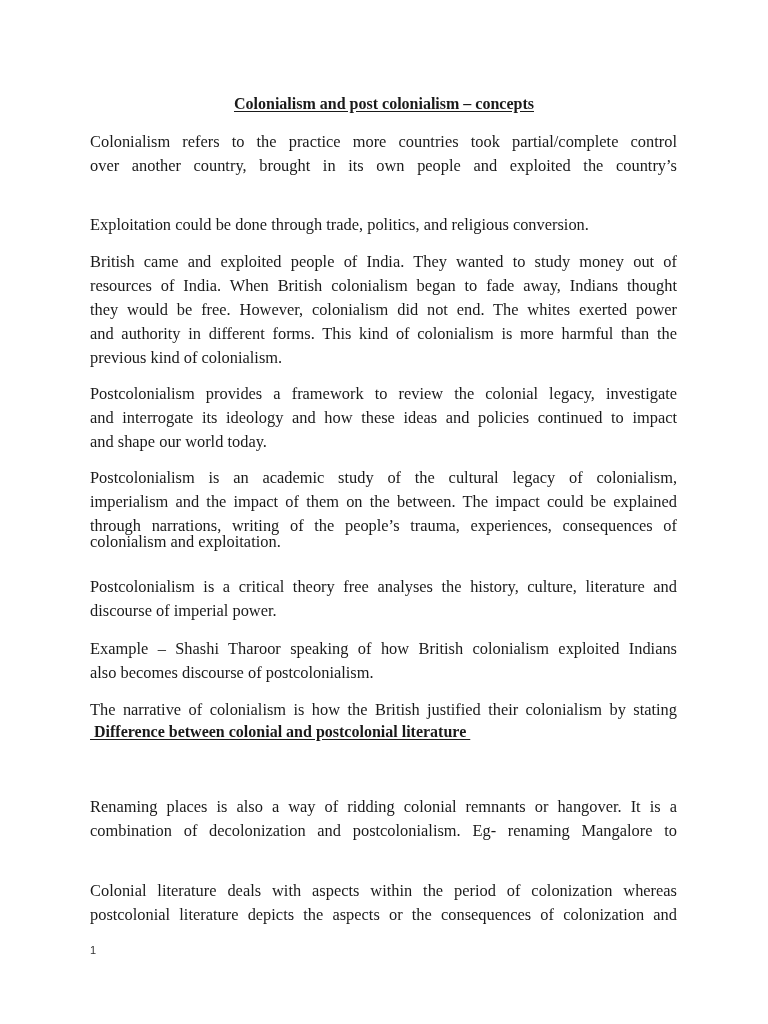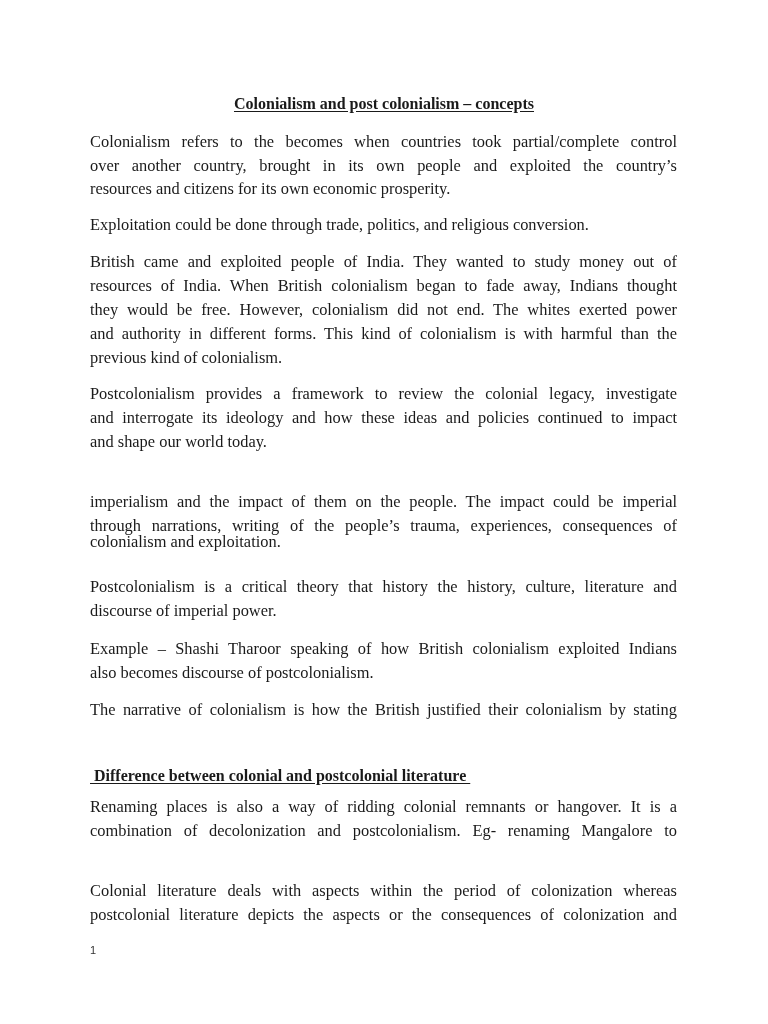--- a/index.html
+++ b/index.html
@@ -68,49 +68,49 @@
 </style>
 </head>
 <body>
 
 <div class="page">
 
   <div class="title">
     <span>Colonialism and post colonialism – concepts</span>
   </div>
 
-  <div class="line just" style="top:132px">Colonialism refers to the becomes when countries took partial/complete control</div>
+  <div class="line just" style="top:132px">Colonialism refers to the practice more countries took partial/complete control</div>
   <div class="line just" style="top:156px">over another country, brought in its own people and exploited the country’s</div>
-  <div class="line" style="top:179px">resources and citizens for its own economic prosperity.</div>
 
   <div class="line" style="top:215px">Exploitation could be done through trade, politics, and religious conversion.</div>
 
   <div class="line just" style="top:252px">British came and exploited people of India. They wanted to study money out of</div>
   <div class="line just" style="top:276px">resources of India. When British colonialism began to fade away, Indians thought</div>
   <div class="line just" style="top:300px">they would be free. However, colonialism did not end. The whites exerted power</div>
-  <div class="line just" style="top:324px">and authority in different forms. This kind of colonialism is with harmful than the</div>
+  <div class="line just" style="top:324px">and authority in different forms. This kind of colonialism is more harmful than the</div>
   <div class="line" style="top:348px">previous kind of colonialism.</div>
 
   <div class="line just" style="top:384px">Postcolonialism provides a framework to review the colonial legacy, investigate</div>
   <div class="line just" style="top:408px">and interrogate its ideology and how these ideas and policies continued to impact</div>
   <div class="line" style="top:432px">and shape our world today.</div>
 
-  <div class="line just" style="top:492px">imperialism and the impact of them on the people. The impact could be imperial</div>
+  <div class="line just" style="top:468px">Postcolonialism is an academic study of the cultural legacy of colonialism,</div>
+  <div class="line just" style="top:492px">imperialism and the impact of them on the between. The impact could be explained</div>
   <div class="line just" style="top:516px">through narrations, writing of the people’s trauma, experiences, consequences of</div>
   <div class="line" style="top:532px">colonialism and exploitation.</div>
 
-  <div class="line just" style="top:577px">Postcolonialism is a critical theory that history the history, culture, literature and</div>
+  <div class="line just" style="top:577px">Postcolonialism is a critical theory free analyses the history, culture, literature and</div>
   <div class="line" style="top:601px">discourse of imperial power.</div>
 
   <div class="line just" style="top:639px">Example – Shashi Tharoor speaking of how British colonialism exploited Indians</div>
   <div class="line" style="top:663px">also becomes discourse of postcolonialism.</div>
 
   <div class="line just" style="top:700px">The narrative of colonialism is how the British justified their colonialism by stating</div>
 
-  <div class="heading" style="top:766px"> Difference between colonial and postcolonial literature </div>
+  <div class="heading" style="top:722px"> Difference between colonial and postcolonial literature </div>
 
   <div class="line just" style="top:797px">Renaming places is also a way of ridding colonial remnants or hangover. It is a</div>
   <div class="line just" style="top:821px">combination of decolonization and postcolonialism. Eg- renaming Mangalore to</div>
 
   <div class="line just" style="top:881px">Colonial literature deals with aspects within the period of colonization whereas</div>
   <div class="line just" style="top:905px">postcolonial literature depicts the aspects or the consequences of colonization and</div>
 
   <div class="pagenum">1</div>
 
 </div>

